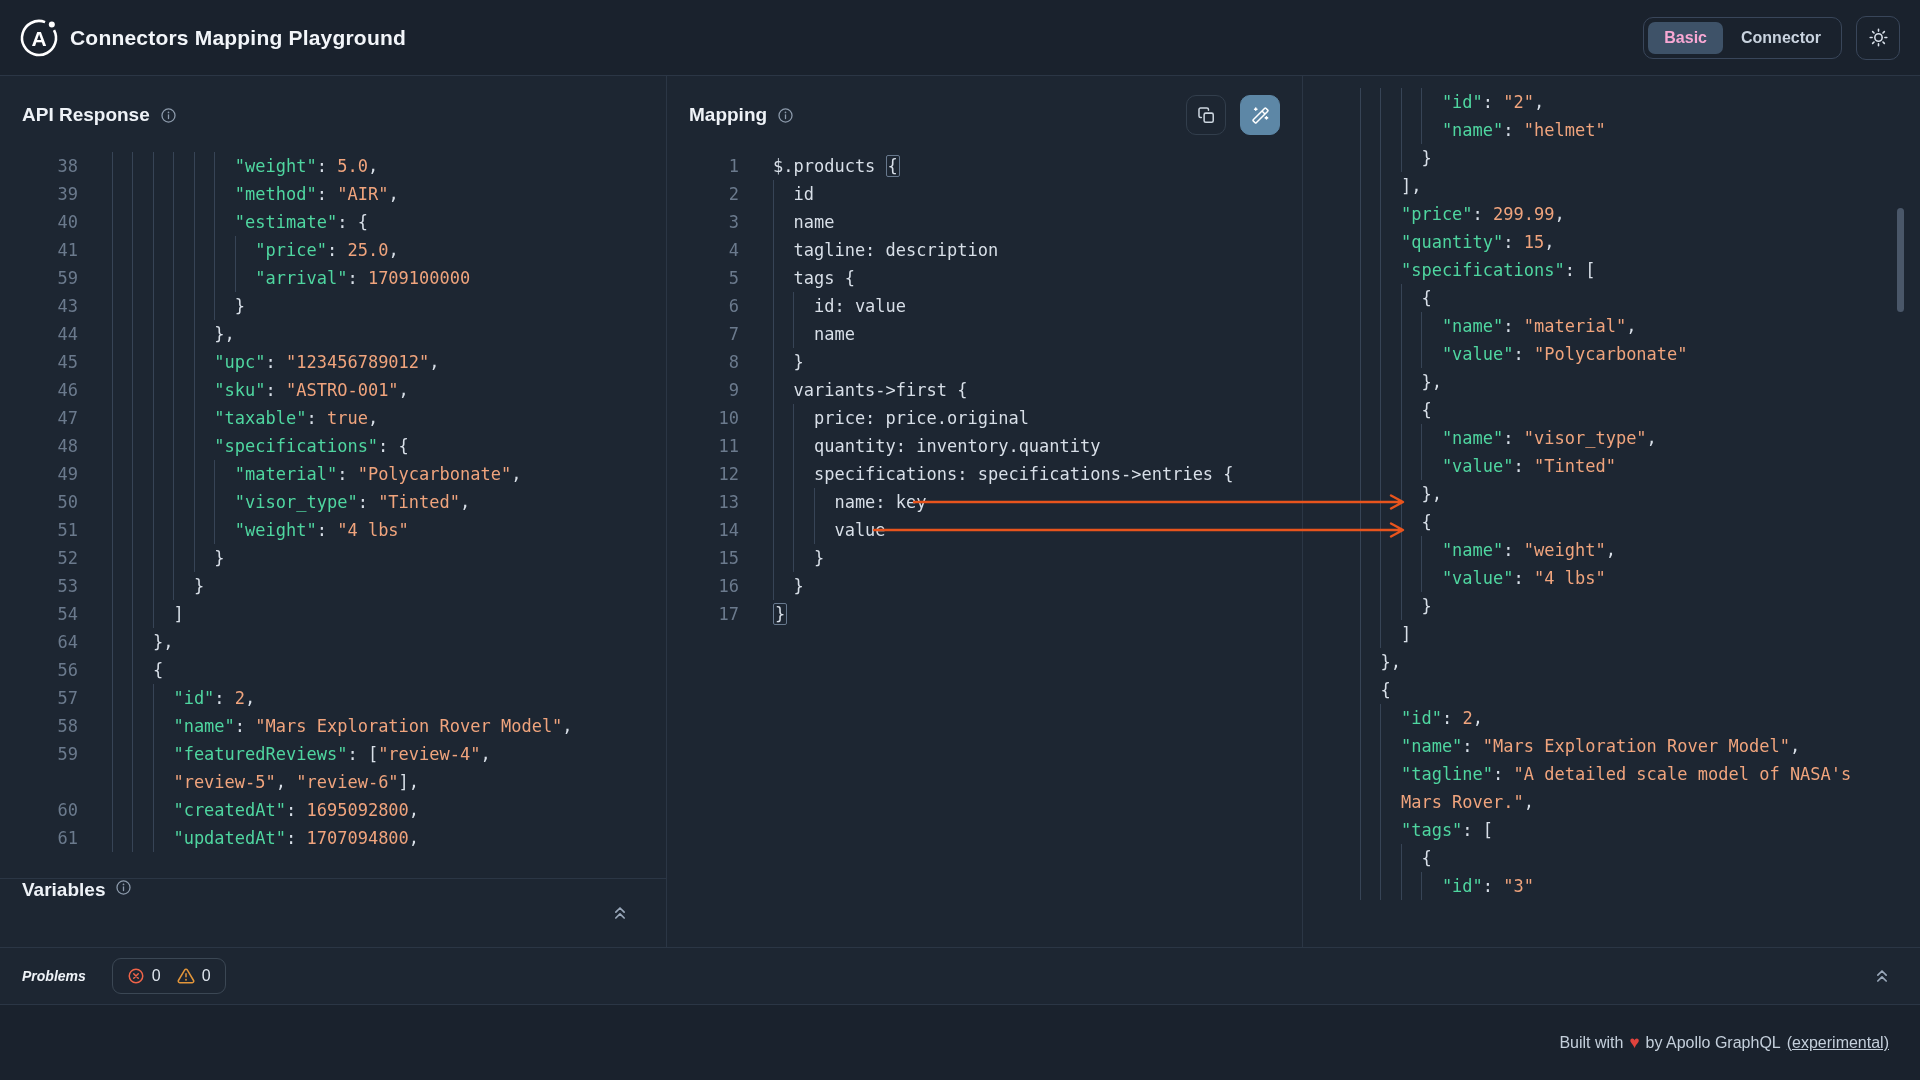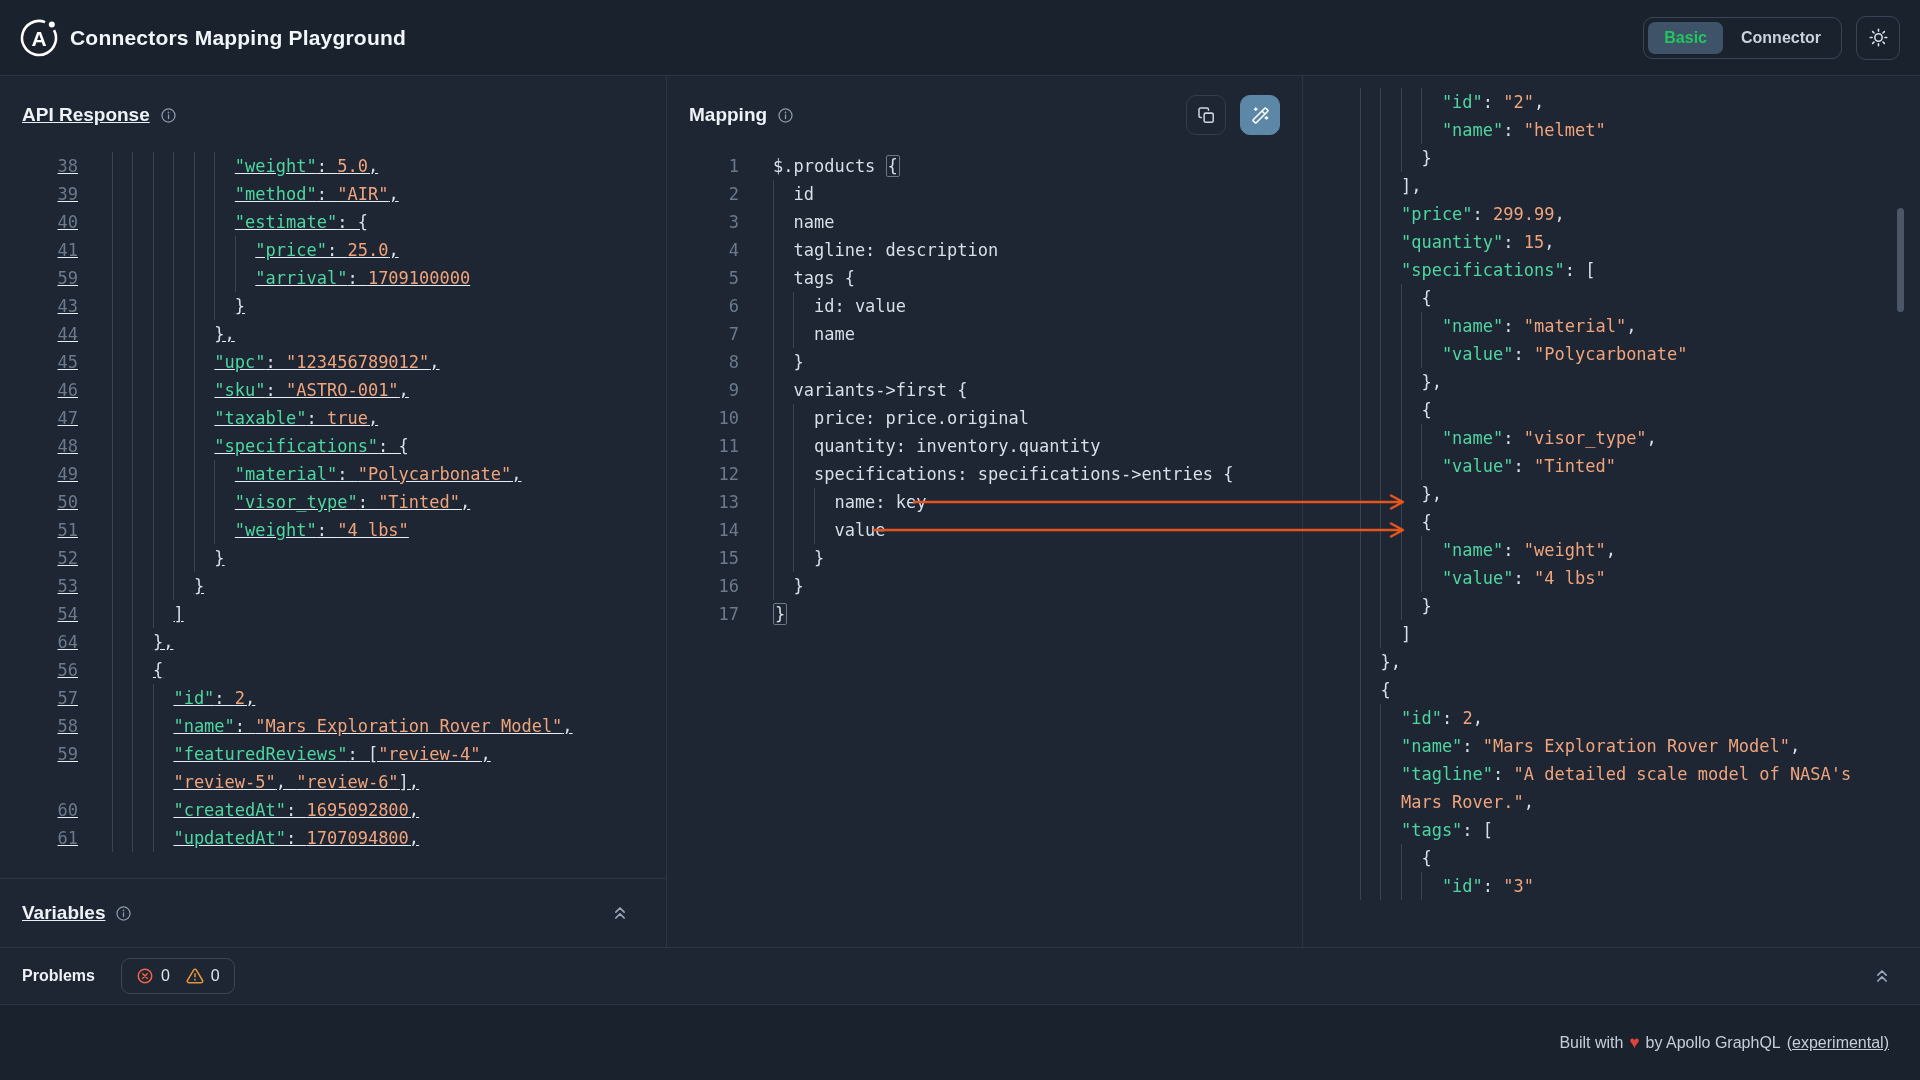--- a/index.html
+++ b/index.html
@@ -14,28 +14,28 @@
   .app{width:1920px;height:1080px;display:flex;flex-direction:column;}
 
   
   .header{height:76px;background:var(--bg-head);border-bottom:1px solid var(--border);
     display:flex;align-items:center;padding:0 20px 0 18px;flex:0 0 auto;}
   .logo{width:42px;height:42px;margin-right:10px;flex:0 0 auto;}
   .app-title{font-size:21px;font-weight:700;letter-spacing:.2px;color:#f2f5f9;}
   .header-right{margin-left:auto;display:flex;align-items:center;gap:14px;}
   .mode-toggle{display:flex;align-items:center;border:1px solid #39465a;border-radius:10px;padding:4px;gap:2px;}
   .mode-btn{font-size:16px;font-weight:600;padding:7px 16px;border-radius:7px;color:#c9d3df;background:transparent;border:none;cursor:pointer;font-family:inherit;}
-  .mode-btn.active{background:var(--slate-btn);color:#22c55e;}
+  .mode-btn.active{background:var(--slate-btn);color:#f9a8d4;}
   .icon-btn{width:44px;height:44px;border:1px solid #39465a;border-radius:10px;background:transparent;
     display:flex;align-items:center;justify-content:center;cursor:pointer;}
 
   
   .main{flex:1 1 auto;min-height:0;display:flex;position:relative;}
   .col{display:flex;flex-direction:column;min-height:0;}
-  .col-left{width:667px;border-right:1px solid var(--border);text-decoration:underline;}
+  .col-left{width:667px;border-right:1px solid var(--border);}
   .col-mid{width:636px;border-right:1px solid var(--border);}
   .col-right{flex:1;position:relative;}
 
   .panel-head{height:64px;flex:0 0 auto;display:flex;align-items:center;padding:14px 22px 0 22px;}
   .panel-title{font-size:19px;font-weight:700;color:#eef2f7;}
   .info-ic{margin-left:10px;display:inline-flex;cursor:pointer;}
   .head-actions{margin-left:auto;display:flex;align-items:center;gap:14px;}
   .sm-btn{width:40px;height:40px;border-radius:10px;display:flex;align-items:center;justify-content:center;
     border:1px solid #323e4c;background:transparent;cursor:pointer;}
   .sm-btn.active{background:var(--steel);border-color:var(--steel);}
@@ -52,33 +52,33 @@
   .ct{flex:0 0 auto;}
   .c-k{color:var(--green);}
   .c-v{color:var(--salmon);}
   .c-p{color:var(--punct);}
   .c-m{color:var(--plain);}
   .c-x{color:var(--plain);border:1px solid #68798e;border-radius:2px;padding:0 1px;}
   .ed-results{padding-left:57px;}
 
   
   .variables-bar{height:69px;flex:0 0 auto;border-top:1px solid var(--border);
-    display:flex;align-items:center;padding:0 36px 0 22px;}
+    display:flex;padding:0 36px 0 22px;}
 
   
   .arrows{position:absolute;inset:0;pointer-events:none;z-index:5;}
 
   
   .v-scrollbar{position:absolute;right:16px;top:132px;width:7px;height:104px;border-radius:4px;
     background:#4a5769;}
 
   
   .problems-bar{height:57px;flex:0 0 auto;border-top:1px solid var(--border);
     display:flex;align-items:center;padding:0 28px 0 22px;}
-  .problems-title{font-size:16px;font-weight:700;color:#eef2f7;}
+  .problems-title{font-size:14px;font-weight:700;color:#eef2f7;font-style:italic;}
   .problems-pill{margin-left:26px;height:36px;display:flex;align-items:center;gap:16px;
     border:1px solid #3b4754;border-radius:9px;padding:0 14px;}
   .pill-group{display:flex;align-items:center;gap:7px;}
   .pill-count{font-size:16px;color:#dfe6ee;font-weight:500;}
 
   
   .footer{height:76px;flex:0 0 auto;border-top:1px solid var(--border);background:var(--bg-head);
     display:flex;align-items:center;justify-content:flex-end;padding-right:31px;gap:6px;
     font-size:16px;color:#c4cfdb;}
   .heart{color:#e0433d;font-size:17px;}

